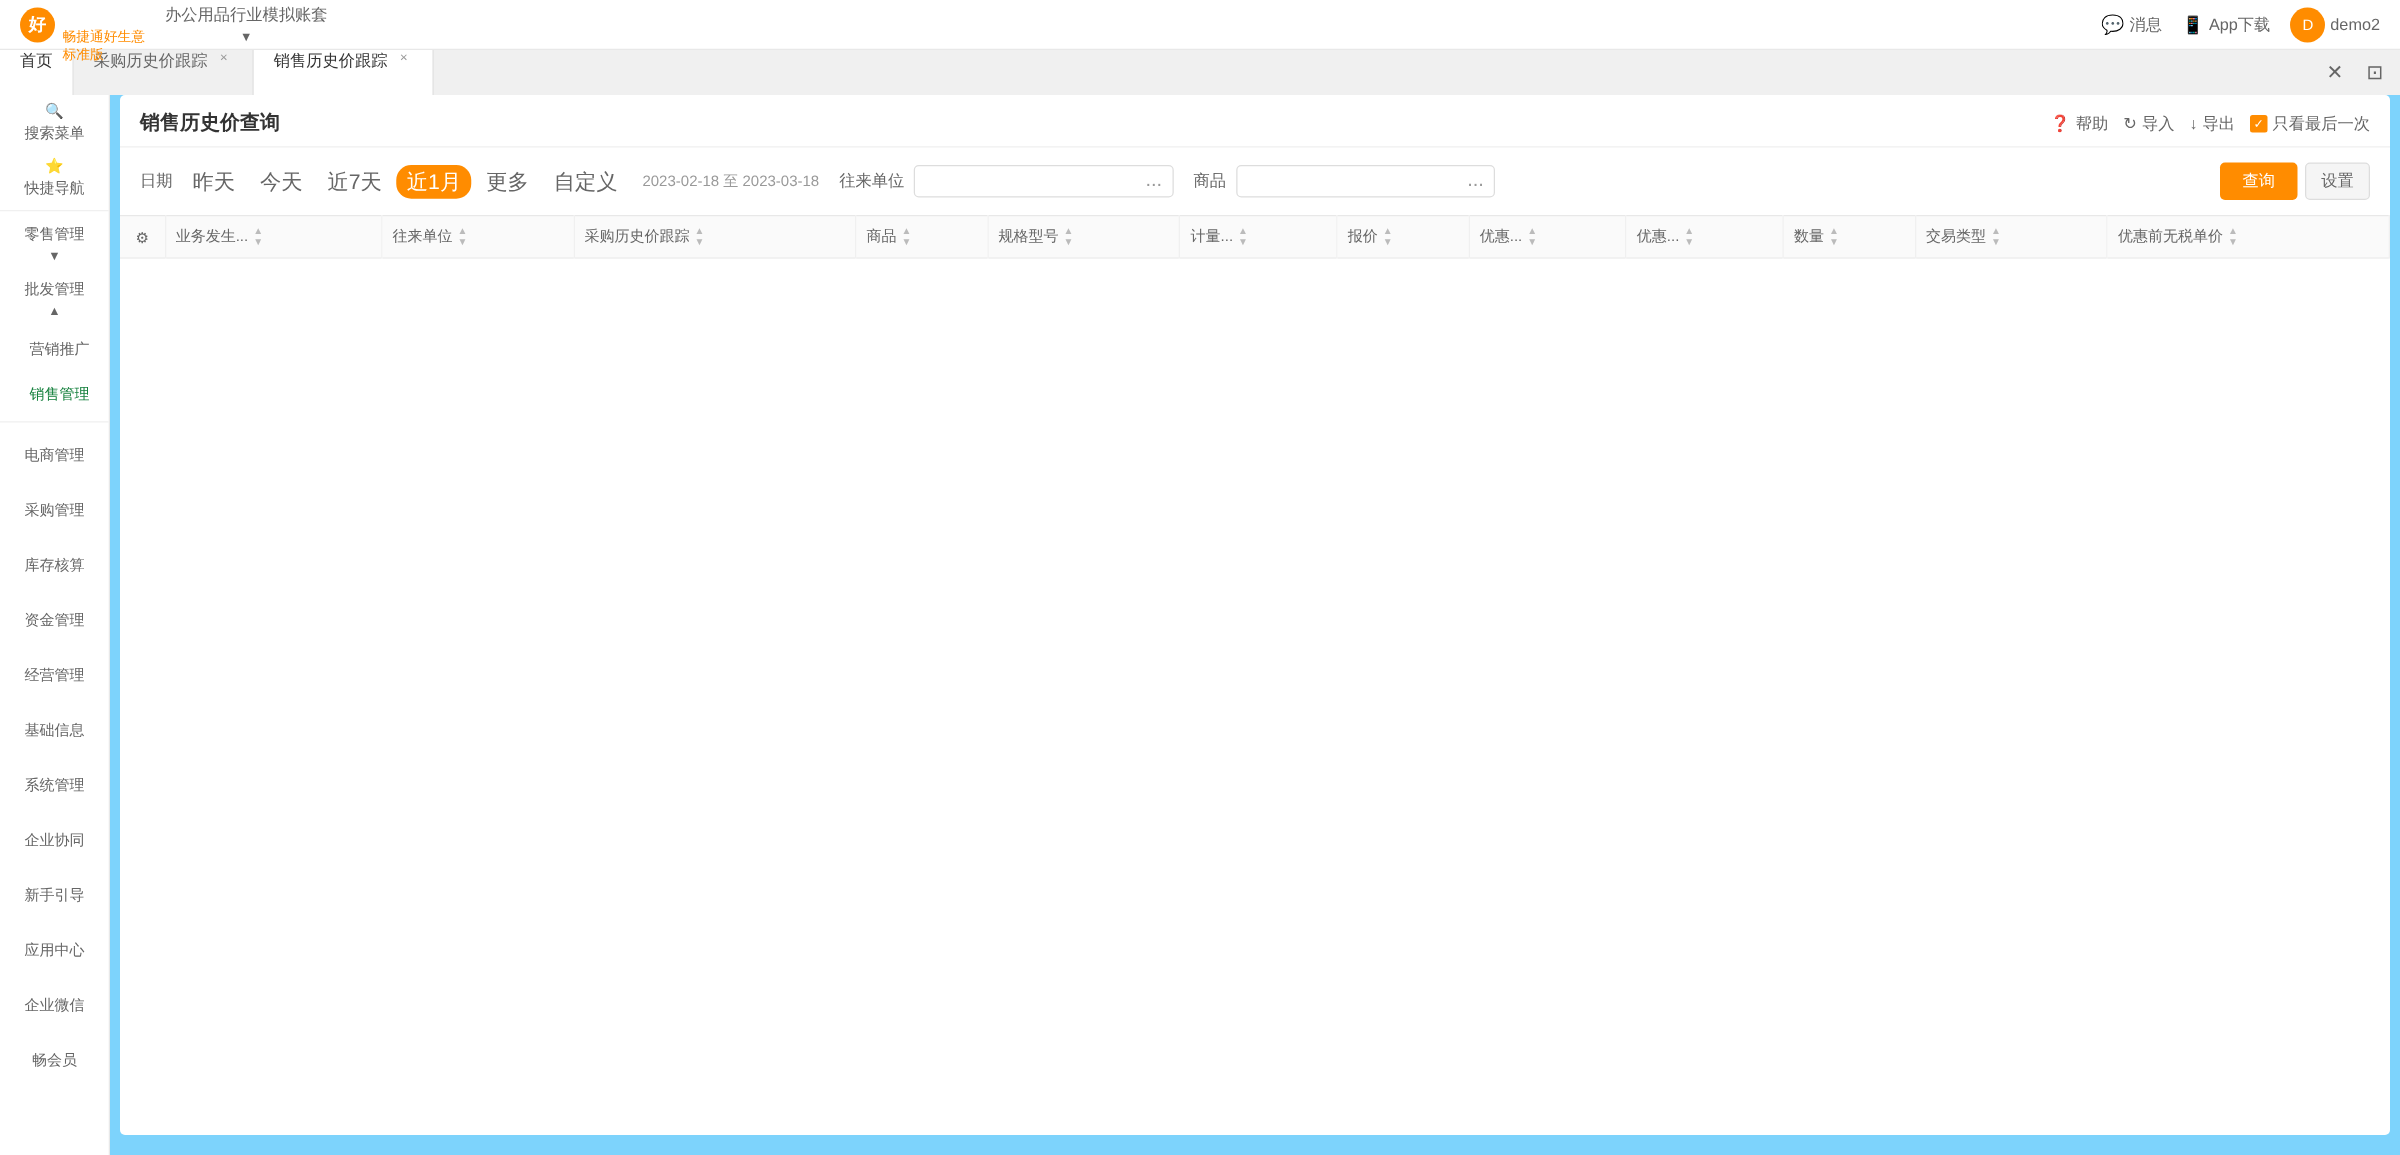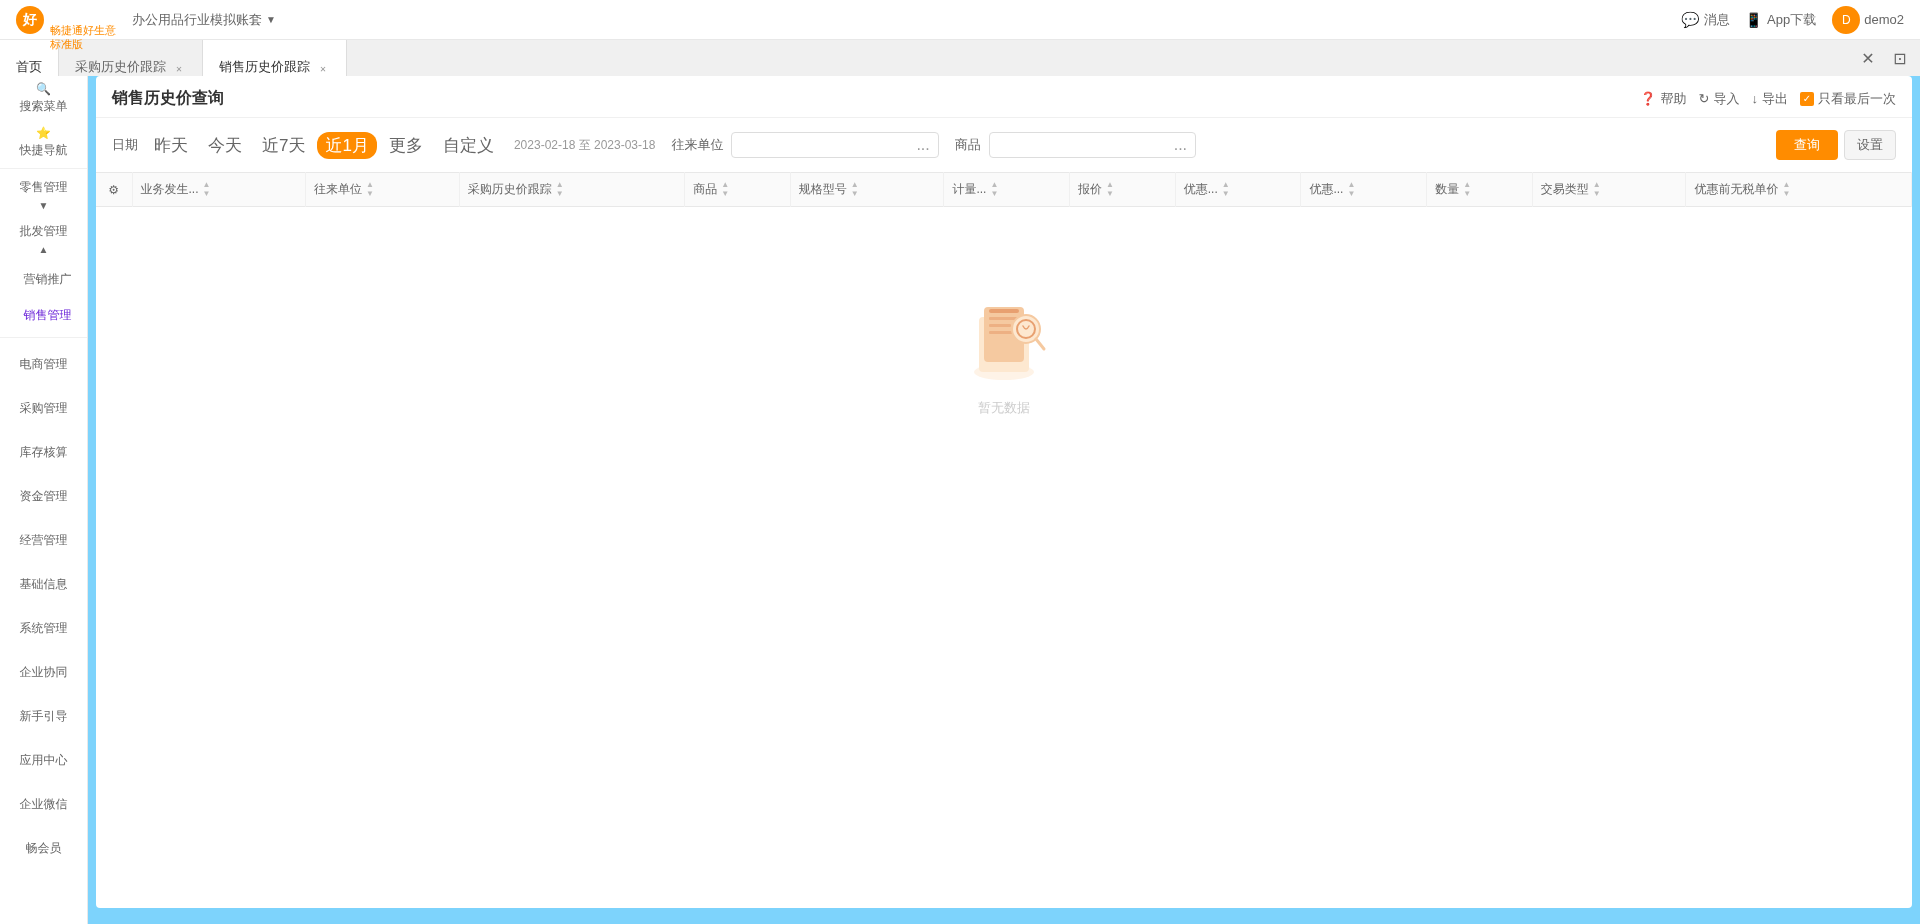--- a/index.html
+++ b/index.html
@@ -45,20 +45,21 @@
     .logo-text { font-size: 11px; color: #ff8c00; line-height: 1.2; margin-top: 36px; }
     .app-selector {
       display: flex;
       align-items: center;
       gap: 4px;
       color: #666;
       font-size: 13px;
       cursor: pointer;
       padding: 4px 8px;
       border-radius: 4px;
+      flex-direction: column;
     }
     .top-header-right {
       display: flex;
       align-items: center;
       gap: 16px;
       color: #666;
       font-size: 13px;
     }
     .top-right-item {
       display: flex;
@@ -88,21 +89,21 @@
       top: 40px;
       left: 0;
       right: 0;
       z-index: 99;
       padding-left: 0;
     }
     .tab-item {
       height: 36px;
       padding: 0 16px;
       display: flex;
-      align-items: flex-end;
+      align-items: flex-start;
       gap: 6px;
       cursor: pointer;
       font-size: 13px;
       border-right: 1px solid #ddd;
       white-space: nowrap;
       font-family: Liberation Mono, monospace;
     }
     .tab-item.home {
       background: #fff;
       color: #333;
@@ -177,21 +178,21 @@
     .sidebar-sub-item {
       height: 36px;
       display: flex;
       align-items: center;
       justify-content: center;
       cursor: pointer;
       font-size: 12px;
       color: #666;
       padding-left: 8px;
     }
-    .sidebar-sub-item.active { color: #6d28d9; }
+    .sidebar-sub-item.active { color: #15803d; }
 
     
     .main-content {
       margin-left: 88px;
       margin-top: 76px;
       padding: 0;
       background: #7dd3fc;
       min-height: calc(924px - 76px);
     }
 
@@ -684,34 +685,16 @@
                   <span class="sort-arrow">▼</span>
                 </div>
               </div>
             </th>
           </tr>
         </thead>
         <tbody id="table-body">
         </tbody>
       </table>
 
-      <div class="empty-state">
-        <div class="empty-icon">
-          <svg width="100" height="100" viewBox="0 0 100 100" xmlns="http://www.w3.org/2000/svg">
-            <ellipse cx="50" cy="85" rx="30" ry="8" fill="#fde8d0" opacity="0.5"></ellipse>
-            <rect x="25" y="30" width="50" height="55" rx="4" fill="#fde8d0"></rect>
-            <rect x="30" y="20" width="40" height="55" rx="4" fill="#f5c9a0"></rect>
-            <rect x="35" y="22" width="30" height="4" rx="2" fill="#e8a070"></rect>
-            <rect x="35" y="30" width="30" height="3" rx="1" fill="#e8a070" opacity="0.6"></rect>
-            <rect x="35" y="37" width="22" height="3" rx="1" fill="#e8a070" opacity="0.6"></rect>
-            <rect x="35" y="44" width="26" height="3" rx="1" fill="#e8a070" opacity="0.6"></rect>
-            <circle cx="72" cy="42" r="14" fill="#fde8d0" stroke="#f5c9a0" stroke-width="2"></circle>
-            <line x1="82" y1="52" x2="90" y2="62" stroke="#f5c9a0" stroke-width="3" stroke-linecap="round"></line>
-            <circle cx="72" cy="42" r="9" fill="none" stroke="#e8a070" stroke-width="2"></circle>
-            <path d="M 75 39 Q 72 45 69 39" stroke="#e8a070" stroke-width="1.5" fill="none" stroke-linecap="round"></path>
-          </svg>
-        </div>
-        <span class="empty-text">暂无数据</span>
-      </div>
     </div>
 
   </div>
 </div>
 
 </body></html>

